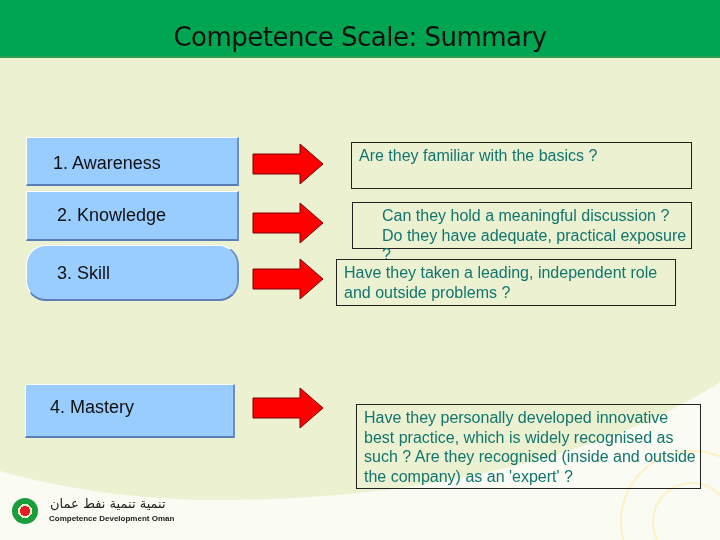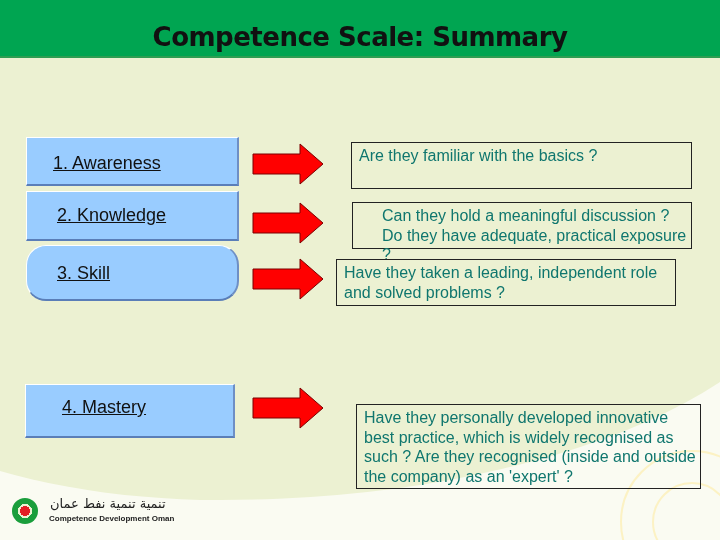--- a/index.html
+++ b/index.html
@@ -3,23 +3,23 @@
 <meta charset="utf-8">
 <style>
   html, body { margin:0; padding:0; }
   body { width:720px; height:540px; position:relative; overflow:hidden; background:#ECF1D2; font-family:"Liberation Sans", sans-serif; }
   .bg-swoosh-white { position:absolute; left:-120px; top:250px; width:900px; height:500px; border-radius:50%; background:#FAFBF2; transform:rotate(-12deg); }
   .bg-swoosh-cream { position:absolute; left:-180px; top:60px; width:1000px; height:440px; border-radius:0 0 60% 40%; background:#ECF1D2; }
   .bg-yellow { position:absolute; left:430px; top:360px; width:520px; height:360px; border-radius:50% 0 0 0; background:#F6C21B; transform:rotate(-18deg); }
   .sun { position:absolute; left:620px; top:450px; width:140px; height:140px; border-radius:50%; border:2px solid rgba(255,230,140,0.45); }
   .sun-inner { position:absolute; left:30px; top:30px; width:76px; height:76px; border-radius:50%; border:2px solid rgba(255,230,140,0.45); }
   .header { position:absolute; left:0; top:0; width:720px; height:56px; background:#00A551; border-bottom:2px solid #2E9E52; }
-  .title { position:absolute; left:0; width:720px; top:22px; text-align:center; font-family:"DejaVu Sans", sans-serif; font-size:26px; color:#111; letter-spacing:-0.5px;font-weight:bold; }
+  .title { position:absolute; left:0; width:720px; top:22px; text-align:center; font-family:"DejaVu Sans", sans-serif; font-size:26px; color:#111; letter-spacing:-0.5px; }
   .level { position:absolute; background:#99CCFF; border-bottom:2px solid #5A7EB8; border-right:2px solid #6E8FC5; border-top:1px solid #FFFFFF; border-left:1px solid #FFFFFF; box-sizing:border-box; font-size:18px; color:#111; }
-  .level span { position:absolute; left:26px;text-decoration:underline; }
+  .level span { position:absolute; left:26px; }
   .arrow { position:absolute; width:72px; height:42px; }
   .qbox { position:absolute; border:1px solid #222; box-sizing:border-box; font-size:16px; color:#0f766e; line-height:19.5px; padding:3px 0 0 7px; }
   .logo { position:absolute; left:12px; top:498px; }
   .logo-mark { position:absolute; left:0; top:0; width:26px; height:26px; border-radius:50%; background:radial-gradient(circle, #E31E24 0 5px, #ECF1D2 5px 7px, #1A9E3C 7px); }
   .logo-ar { position:absolute; left:38px; top:-2px; font-size:13px; color:#222; white-space:nowrap; font-family:"DejaVu Sans", sans-serif; }
   .logo-en { position:absolute; left:37px; top:16px; font-size:8px; font-weight:bold; color:#222; white-space:nowrap; }
 </style>
 </head>
 <body>
 
@@ -56,25 +56,25 @@
 </div>
 
 <div class="level" style="left:26px;top:245px;width:213px;height:56px;border-radius:20px;">
   <span style="top:17px;left:30px;">3. Skill</span>
 </div>
 <svg class="arrow" style="left:252px;top:258px;" viewBox="0 0 72 42">
     <polygon points="1,11 48,11 48,1 71,21 48,41 48,31 1,31" fill="#FF0000" stroke="#7A0000" stroke-width="1"></polygon>
   </svg>
 <div class="qbox" style="left:336px;top:259px;width:340px;height:47px;">
   <div>Have they taken a leading, independent role</div>
-  <div>and solved problems ?</div>
+  <div>and outside problems ?</div>
 </div>
 
 <div class="level" style="left:25px;top:384px;width:210px;height:54px;">
-  <span style="top:12px;left:36px;">4. Mastery</span>
+  <span style="top:12px;left:24px;">4. Mastery</span>
 </div>
 <svg class="arrow" style="left:252px;top:387px;" viewBox="0 0 72 42">
     <polygon points="1,11 48,11 48,1 71,21 48,41 48,31 1,31" fill="#FF0000" stroke="#7A0000" stroke-width="1"></polygon>
   </svg>
 <div class="qbox" style="left:356px;top:384px;width:345px;height:85px;margin-top:20px;">
   <div>Have they personally developed innovative</div>
   <div>best practice, which is widely recognised as</div>
   <div>such ? Are they recognised (inside and outside</div>
   <div>the company) as an 'expert' ?</div>
 </div>

